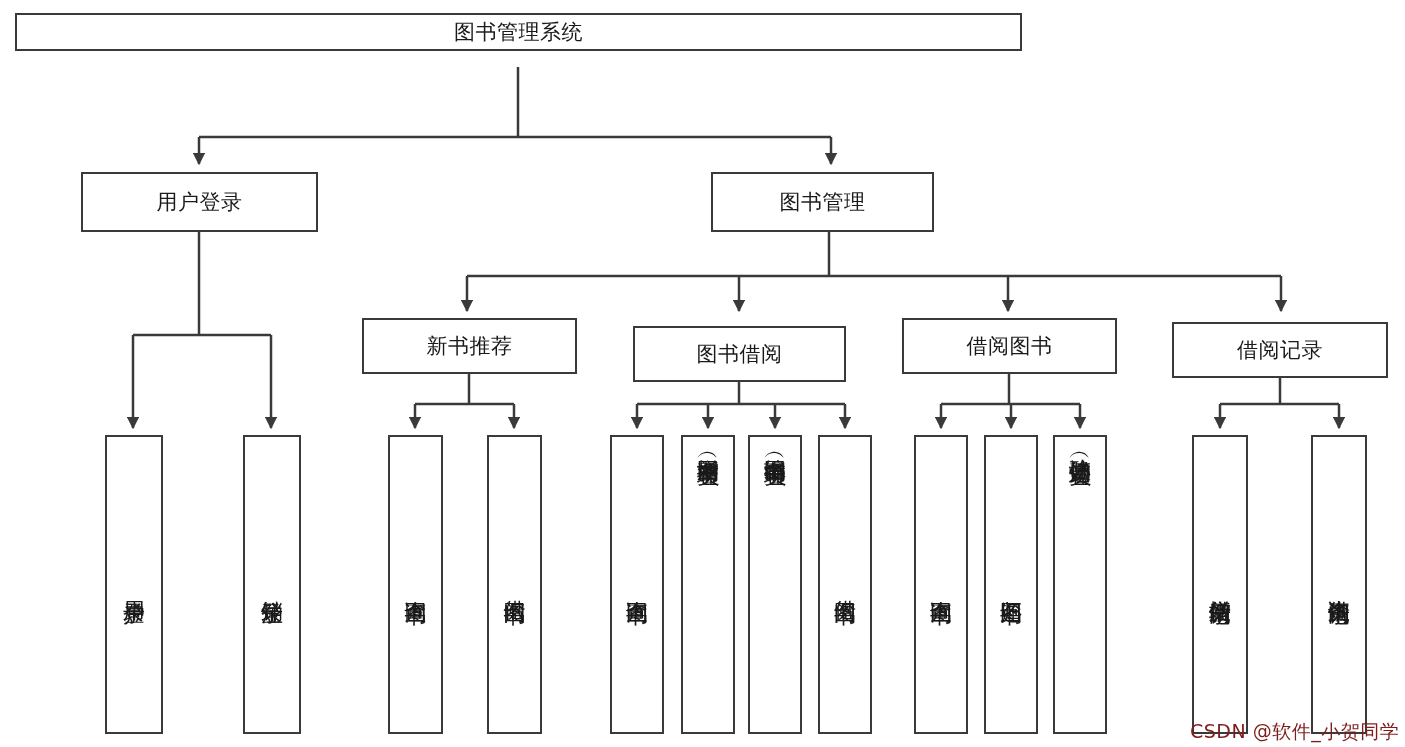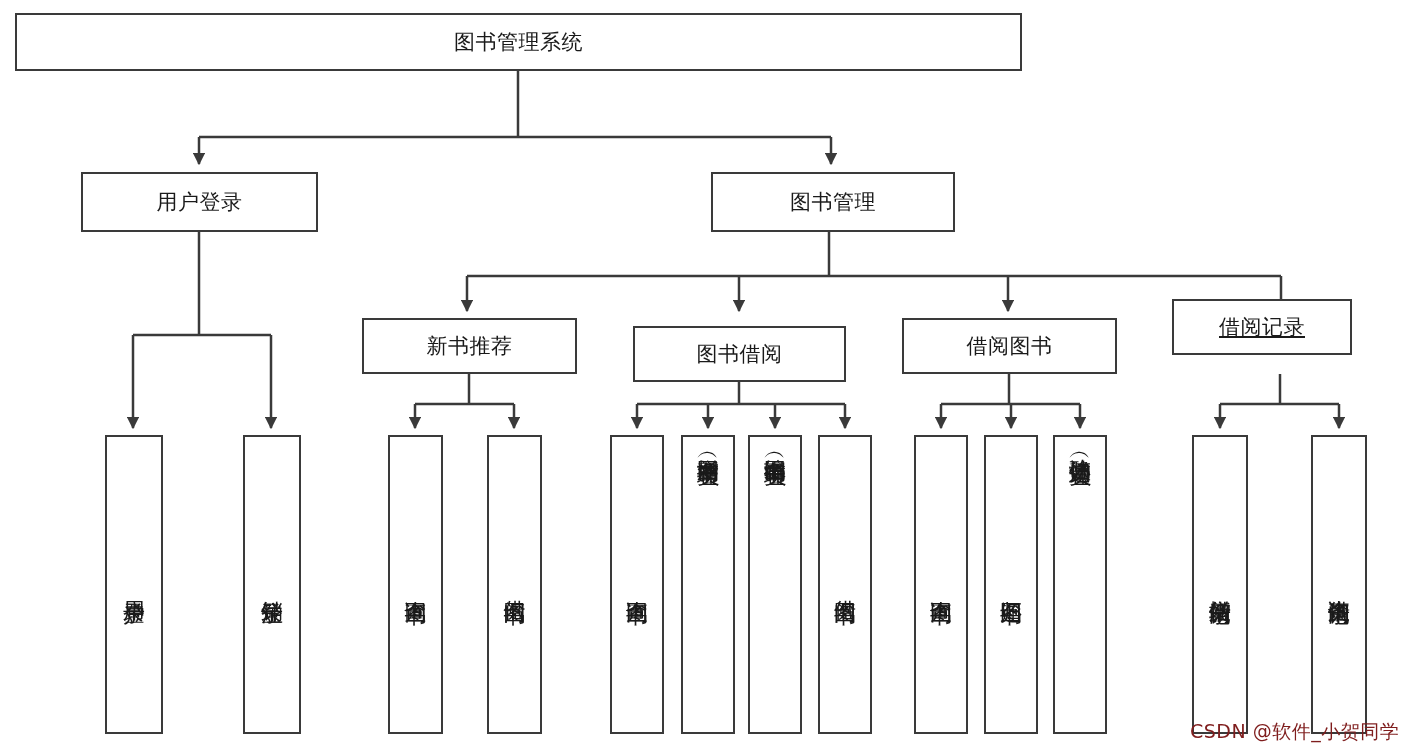--- a/index.html
+++ b/index.html
@@ -110,29 +110,29 @@
       <path d="M 1011 404 L 1011 428" marker-end="url(#arr)"></path>
       <path d="M 1080 404 L 1080 428" marker-end="url(#arr)"></path>
 
       <path d="M 1280 374 L 1280 404"></path>
       <path d="M 1220 404 L 1339 404"></path>
       <path d="M 1220 404 L 1220 428" marker-end="url(#arr)"></path>
       <path d="M 1339 404 L 1339 428" marker-end="url(#arr)"></path>
     </g>
   </svg>
 
-  <div class="node h" style="left: 15px; top: 13px; width: 1007px; height: 58px;">图书管理系统</div>
+  <div class="node h" style="left: 15px; top: 13px; width: 1007px; height: 38px;">图书管理系统</div>
 
   <div class="node h" style="left: 81px; top: 172px; width: 237px; height: 60px;">用户登录</div>
-  <div class="node h" style="left: 711px; top: 172px; width: 244px; height: 60px;">图书管理</div>
+  <div class="node h" style="left: 711px; top: 172px; width: 223px; height: 60px;">图书管理</div>
 
   <div class="node h" style="left: 362px; top: 318px; width: 215px; height: 56px;">新书推荐</div>
   <div class="node h" style="left: 633px; top: 318px; width: 213px; height: 56px; margin-top: 8px;">图书借阅</div>
   <div class="node h" style="left: 902px; top: 318px; width: 215px; height: 56px;">借阅图书</div>
-  <div class="node h" style="left: 1172px; top: 299px; width: 180px; height: 56px; text-decoration: underline;">借阅记录</div>
+  <div class="node h" style="left: 1172px; top: 322px; width: 216px; height: 56px;">借阅记录</div>
 
   <div class="node v mid" style="left: 105px; top: 435px; width: 58px; height: 299px;">
     <span class="vlabel">用户登录</span>
   </div>
   <div class="node v mid" style="left: 243px; top: 435px; width: 58px; height: 299px;">
     <span class="vlabel">注销登录</span>
   </div>
   <div class="node v mid" style="left: 388px; top: 435px; width: 55px; height: 299px;">
     <span class="vlabel">查询图书</span>
   </div>

